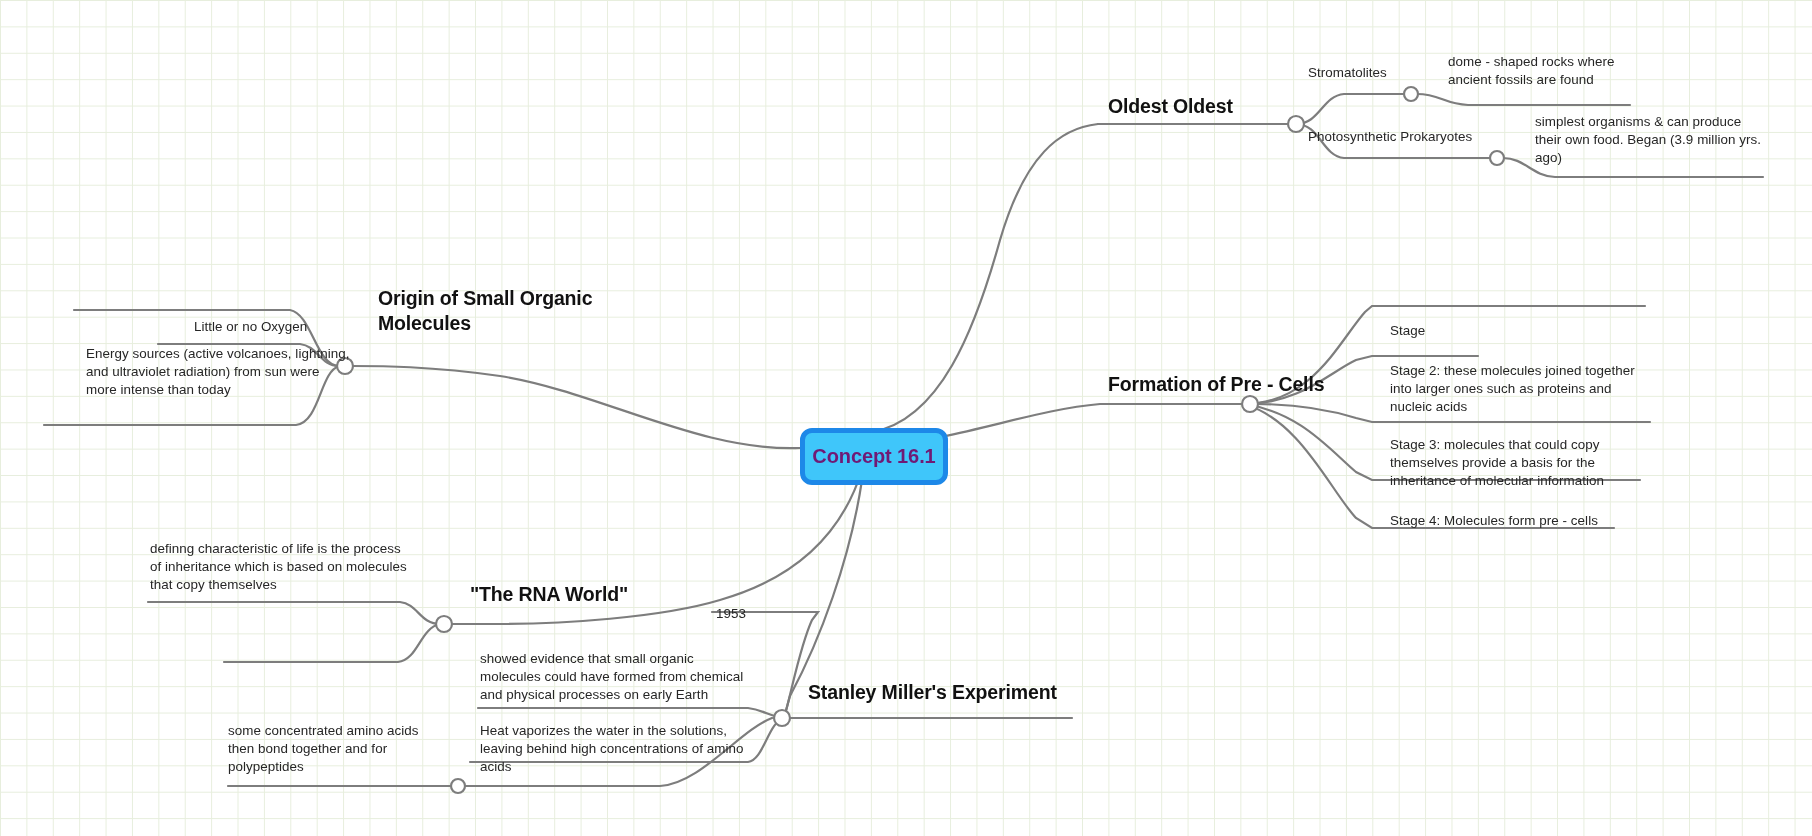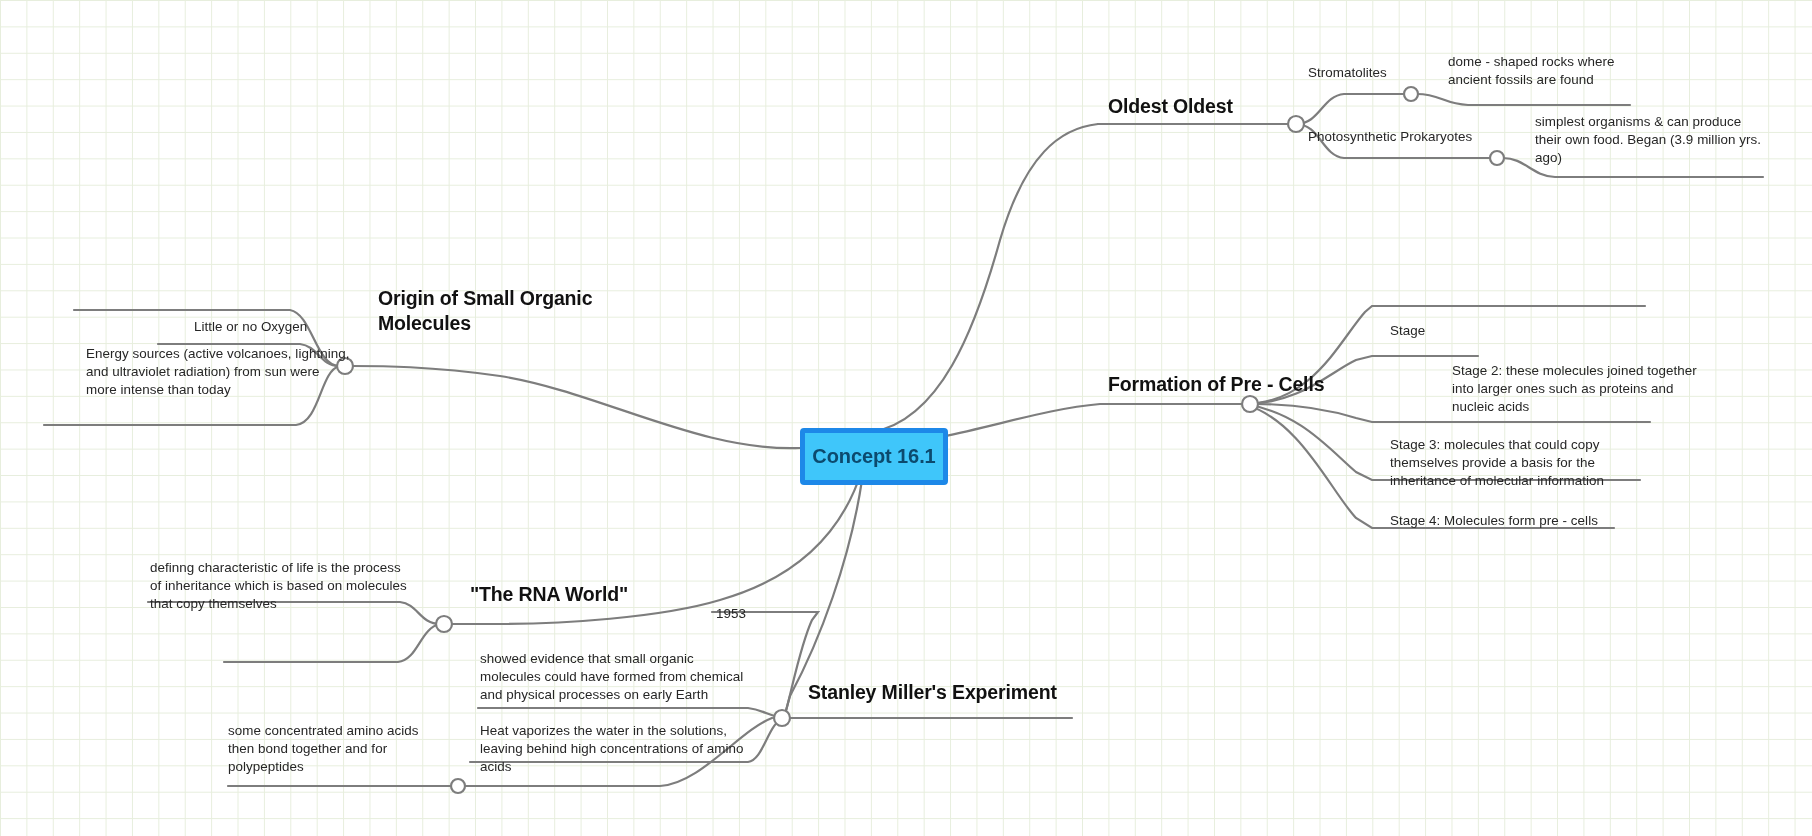--- a/index.html
+++ b/index.html
@@ -29,22 +29,22 @@
     pointer-events: none;
   }
   .node {
     position: absolute;
     box-sizing: border-box;
   }
   
   .root-node {
     background: #3fc6fa;
     border: 5px solid #1d88e8;
-    border-radius: 4px;
-    color: #0c4a6e;
+    border-radius: 12px;
+    color: #701a75;
     font-size: 20px;
     font-weight: 700;
     display: flex;
     align-items: center;
     justify-content: center;
     letter-spacing: -0.1px;
   }
   
   .branch-title {
     color: #111111;
@@ -139,21 +139,21 @@
 
   <div class="node leaf" style="left:1535px; top:113px; width:340px;">simplest organisms &amp; can produce
 their own food. Began (3.9 million yrs.
 ago)</div>
 
   <div class="node branch-title" style="left:1108px; top:372px; width:280px;">Formation of Pre - Cells</div>
 
 
   <div class="node leaf" style="left:1390px; top:322px; width:200px;">Stage</div>
 
-  <div class="node leaf" style="left:1452px; top:362px; width:260px;">Stage 2: these molecules joined together
+  <div class="node leaf" style="left:1390px; top:362px; width:260px;">Stage 2: these molecules joined together
 into larger ones such as proteins and
 nucleic acids</div>
 
   <div class="node leaf" style="left:1390px; top:436px; width:250px;">Stage 3: molecules that could copy
 themselves provide a basis for the
 inheritance of molecular information</div>
 
   <div class="node leaf" style="left:1390px; top:512px; width:260px;">Stage 4: Molecules form pre - cells</div>
 
   <div class="node branch-title" style="left:378px; top:286px; width:250px;">Origin of Small Organic
@@ -161,21 +161,21 @@
 
 
   <div class="node leaf" style="left:194px; top:318px; width:220px;">Little or no Oxygen</div>
 
   <div class="node leaf" style="left:56px; top:345px; width:268px;margin-left:30px;">Energy sources (active volcanoes, lightning,
 and ultraviolet radiation) from sun were
 more intense than today</div>
 
   <div class="node branch-title" style="left:470px; top:582px; width:260px;">"The RNA World"</div>
 
-  <div class="node leaf" style="left:150px; top:540px; width:260px;margin-top:19px;">definng characteristic of life is the process
+  <div class="node leaf" style="left:150px; top:540px; width:260px;">definng characteristic of life is the process
 of inheritance which is based on molecules
 that copy themselves</div>
 
 
   <div class="node branch-title" style="left:808px; top:680px; width:320px;">Stanley Miller's Experiment</div>
 
   <div class="node leaf" style="left:716px; top:605px; width:80px;">1953</div>
 
   <div class="node leaf" style="left:480px; top:650px; width:270px;">showed evidence that small organic
 molecules could have formed from chemical

